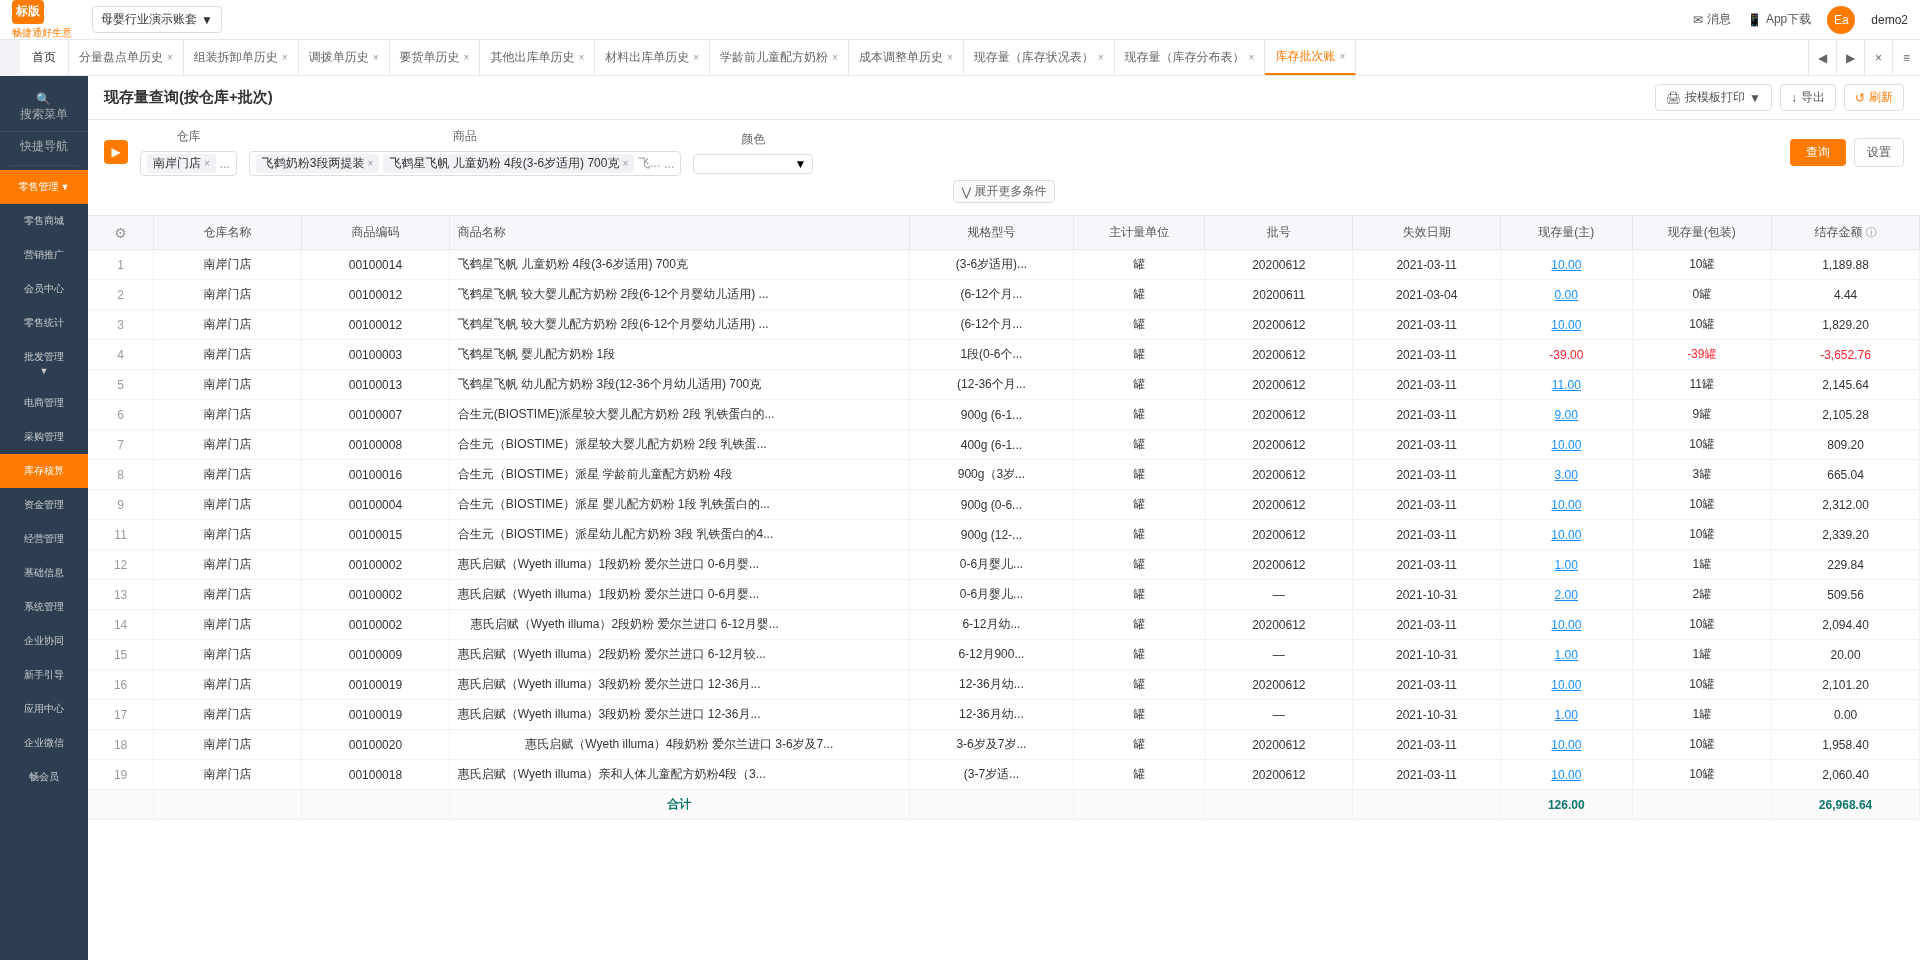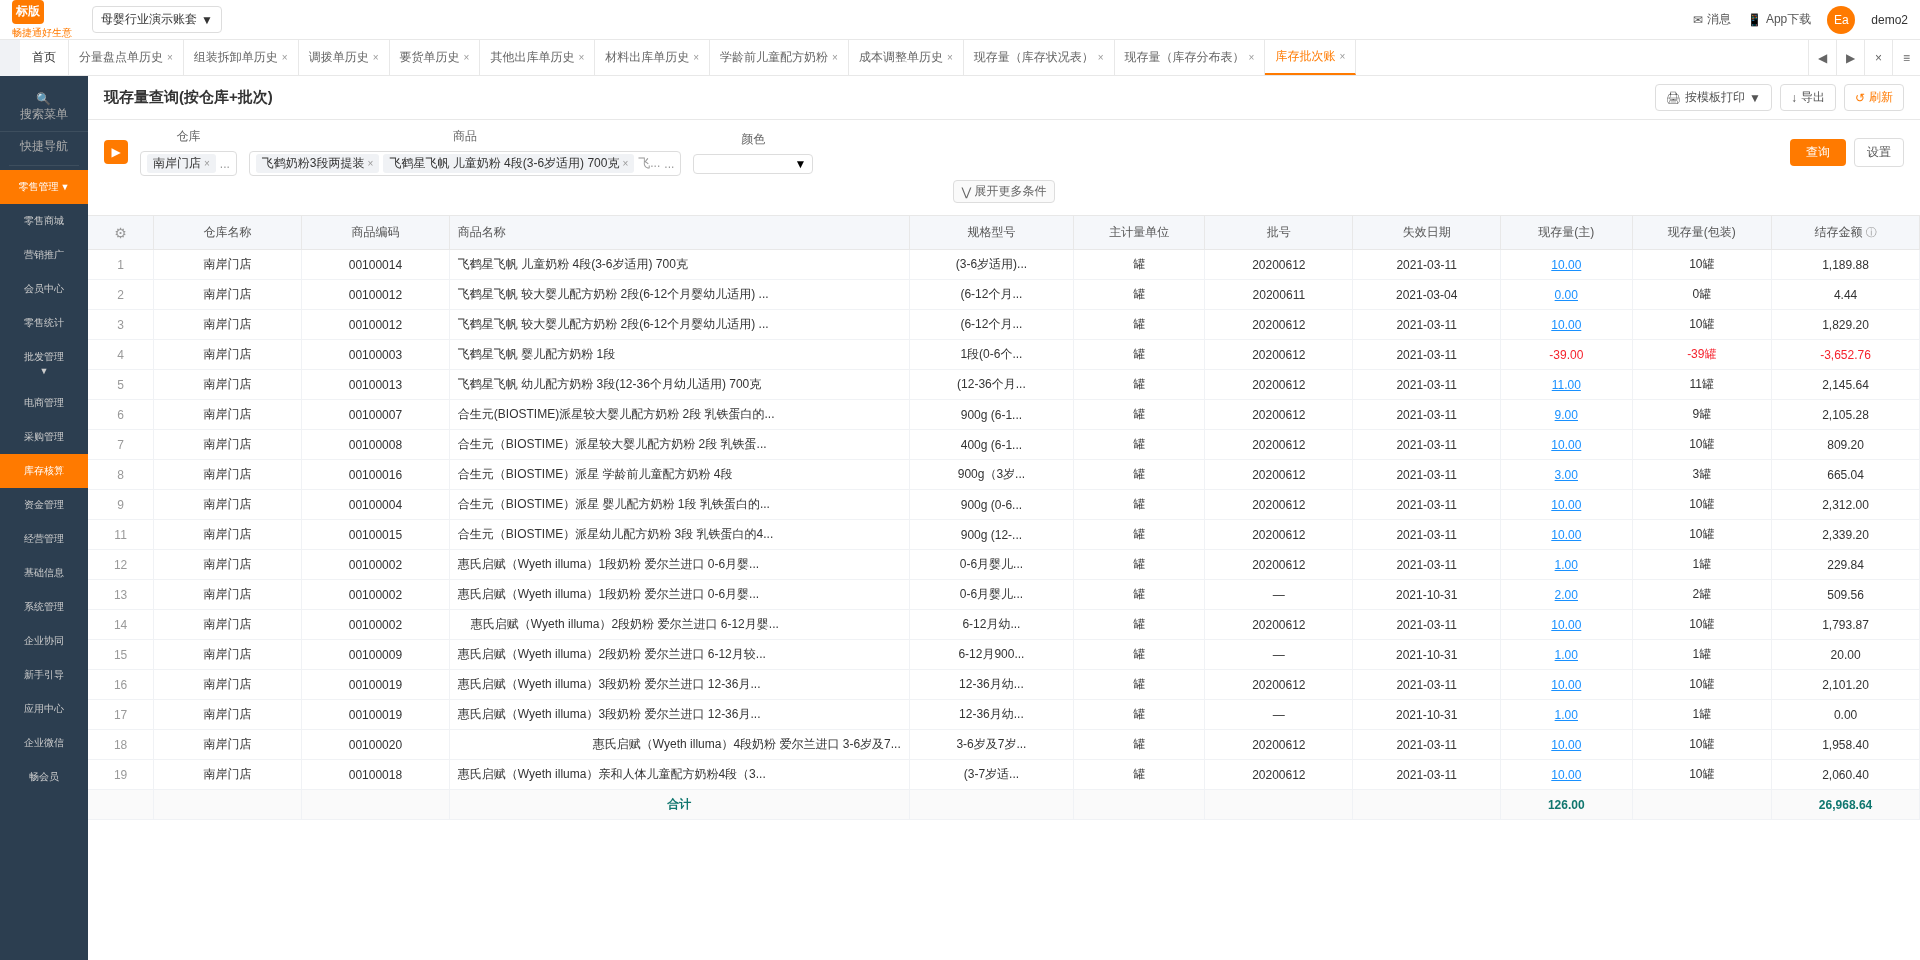--- a/index.html
+++ b/index.html
@@ -499,21 +499,21 @@
       <td class="col-seq">14</td>
       <td class="col-warehouse">南岸门店</td>
       <td class="col-code">00100002</td>
       <td class="col-name" style="text-align:left;overflow:hidden;text-overflow:ellipsis;max-width:280px;padding-left:21px;">惠氏启赋（Wyeth illuma）2段奶粉 爱尔兰进口 6-12月婴...</td>
       <td class="col-spec">6-12月幼...</td>
       <td class="col-unit">罐</td>
       <td class="col-batch">20200612</td>
       <td class="col-expire">2021-03-11</td>
       <td class="col-qty-main link-val">10.00</td>
       <td class="col-qty-pack ">10罐</td>
-      <td class="col-balance ">1,793.87</td>
+      <td class="col-balance ">2,094.40</td>
     </tr>
             <tr>
       <td class="col-seq">15</td>
       <td class="col-warehouse">南岸门店</td>
       <td class="col-code">00100009</td>
       <td class="col-name" style="text-align:left;overflow:hidden;text-overflow:ellipsis;max-width:280px;">惠氏启赋（Wyeth illuma）2段奶粉 爱尔兰进口 6-12月较...</td>
       <td class="col-spec">6-12月900...</td>
       <td class="col-unit">罐</td>
       <td class="col-batch">—</td>
       <td class="col-expire">2021-10-31</td>
@@ -544,21 +544,21 @@
       <td class="col-batch">—</td>
       <td class="col-expire">2021-10-31</td>
       <td class="col-qty-main link-val">1.00</td>
       <td class="col-qty-pack ">1罐</td>
       <td class="col-balance ">0.00</td>
     </tr>
             <tr>
       <td class="col-seq">18</td>
       <td class="col-warehouse">南岸门店</td>
       <td class="col-code">00100020</td>
-      <td class="col-name" style="text-align:right;overflow:hidden;text-overflow:ellipsis;max-width:280px;margin-left:12px;">惠氏启赋（Wyeth illuma）4段奶粉 爱尔兰进口 3-6岁及7...</td>
+      <td class="col-name" style="text-align:center;overflow:hidden;text-overflow:ellipsis;max-width:280px;margin-left:12px;">惠氏启赋（Wyeth illuma）4段奶粉 爱尔兰进口 3-6岁及7...</td>
       <td class="col-spec">3-6岁及7岁...</td>
       <td class="col-unit">罐</td>
       <td class="col-batch">20200612</td>
       <td class="col-expire">2021-03-11</td>
       <td class="col-qty-main link-val">10.00</td>
       <td class="col-qty-pack ">10罐</td>
       <td class="col-balance ">1,958.40</td>
     </tr>
             <tr>
       <td class="col-seq">19</td>

